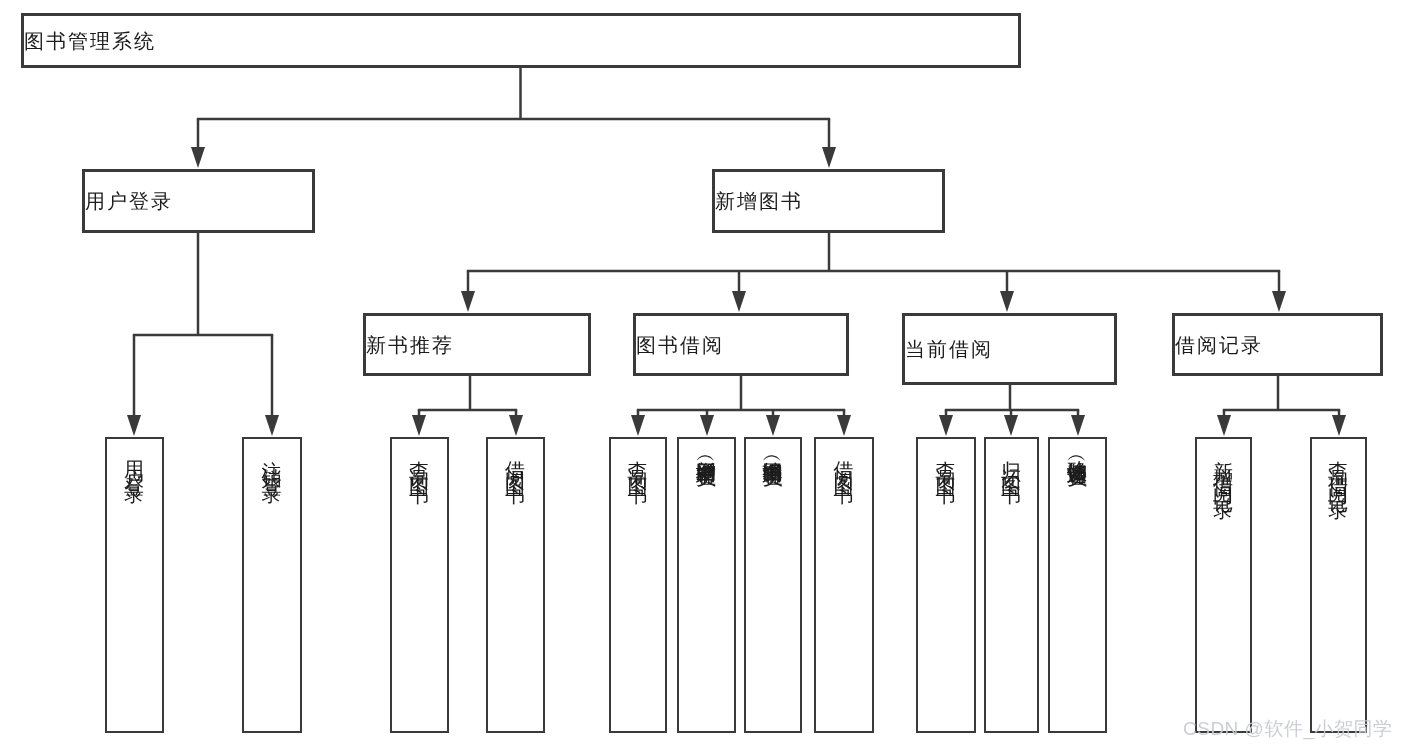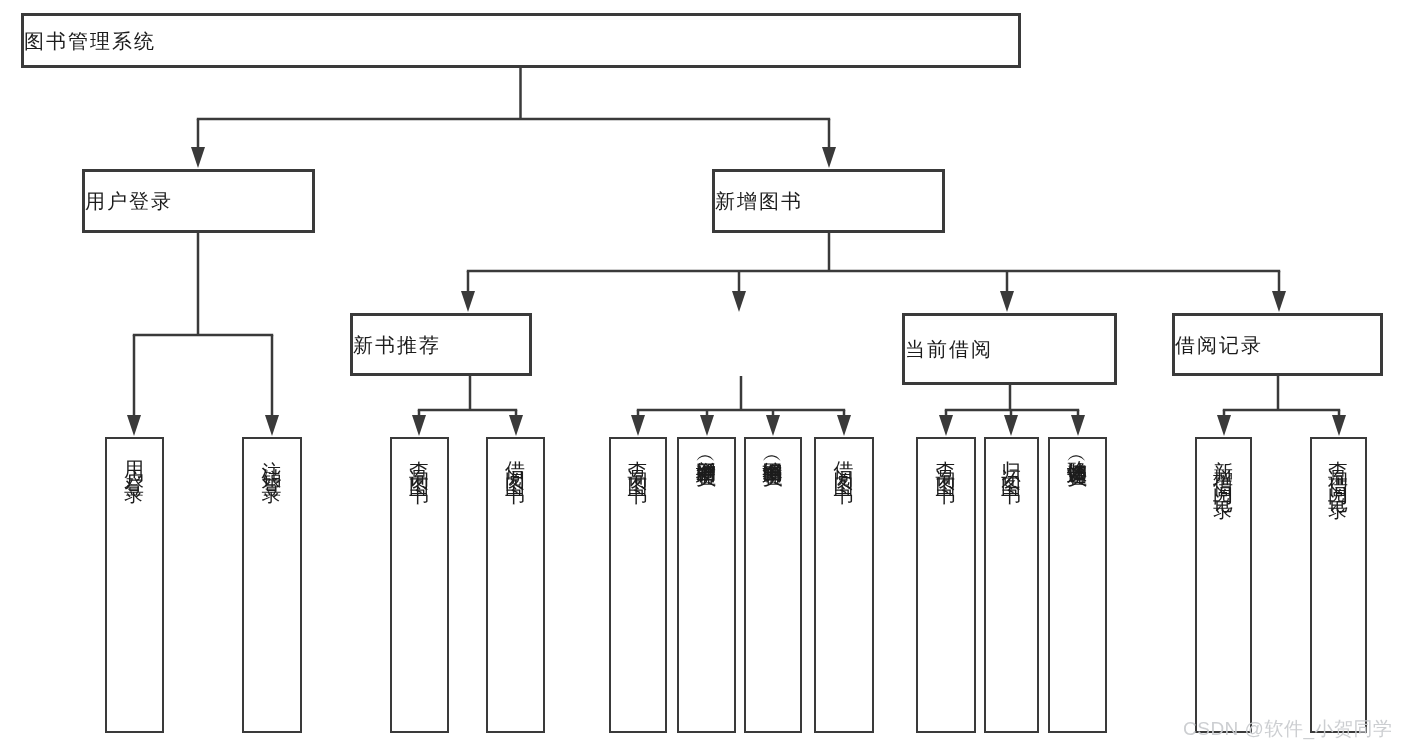--- a/index.html
+++ b/index.html
@@ -104,22 +104,25 @@
     <span>图书管理系统</span>
   </div>
 
   <div class="node" style="left:82px; top:169px; width:233px; height:64px">
     <span>用户登录</span>
   </div>
   <div class="node" style="left:712px; top:169px; width:233px; height:64px">
     <span>新增图书</span>
   </div>
 
-  <div class="node" style="left:350px; top:313px; width:182px; height:63px">
+  <div class="node" style="left:363px; top:313px; width:228px; height:63px">
     <span>新书推荐</span>
+  </div>
+  <div class="node" style="left:633px; top:313px; width:216px; height:63px">
+    <span>图书借阅</span>
   </div>
   <div class="node" style="left:902px; top:313px; width:215px; height:72px">
     <span>当前借阅</span>
   </div>
   <div class="node" style="left:1172px; top:313px; width:211px; height:63px">
     <span>借阅记录</span>
   </div>
 
   <div class="node leaf" style="left:105px; top:437px; width:59px; height:296px">
     <span>用户登录</span>

